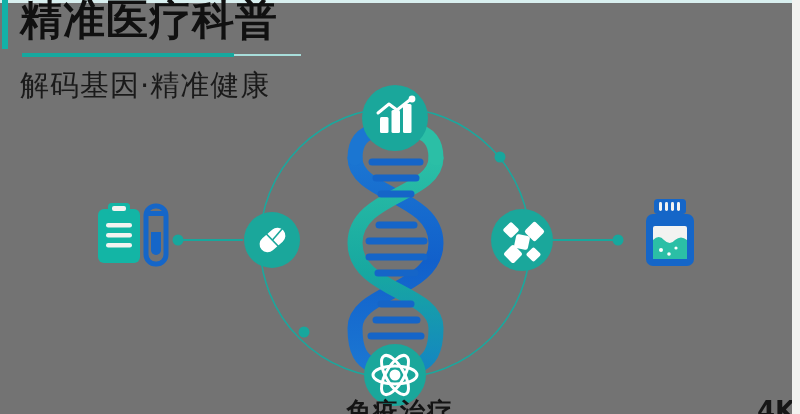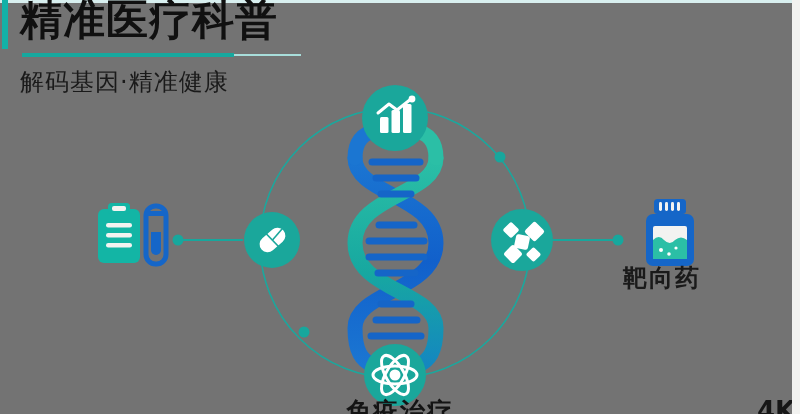--- a/index.html
+++ b/index.html
@@ -73,21 +73,21 @@
     top: 54px;
     width: 67px;
     height: 2px;
     background: #a8dedb;
   }
 
   #page-subtitle {
     position: absolute;
     left: 20px;
     top: 66px;
-    font-size: 24px;
+    font-size: 29px;
     font-weight: 500;
     color: #1a1a1a;
     letter-spacing: 1px;
     white-space: nowrap;
   }
 
   
   #diagram {
     position: absolute;
     left: 0; top: 0;
@@ -272,18 +272,17 @@
         <rect x="646" y="214" width="48" height="52" rx="7" fill="#1566c8"></rect>
         <rect x="653" y="226" width="34" height="33" rx="2" fill="#f3f3f1"></rect>
         <path d="M 653 240 q 6 -6 11 0 q 6 6 11 0 q 6 -5 12 0 l 0 19 l -34 0 Z" fill="#2bbfa6"></path>
         <circle cx="661" cy="250" r="2" fill="#ffffff"></circle>
         <circle cx="669" cy="254" r="1.8" fill="#ffffff"></circle>
         <circle cx="676" cy="248" r="1.6" fill="#ffffff"></circle>
       </g>
     </svg>
   </div>
 
-  <div class="side-label" id="label-right">靶向药</div>
   <div id="label-bottom">免疫治疗</div>
 
   <div id="watermark-4k">4K</div>
 
 </div>
 
 </body></html>

